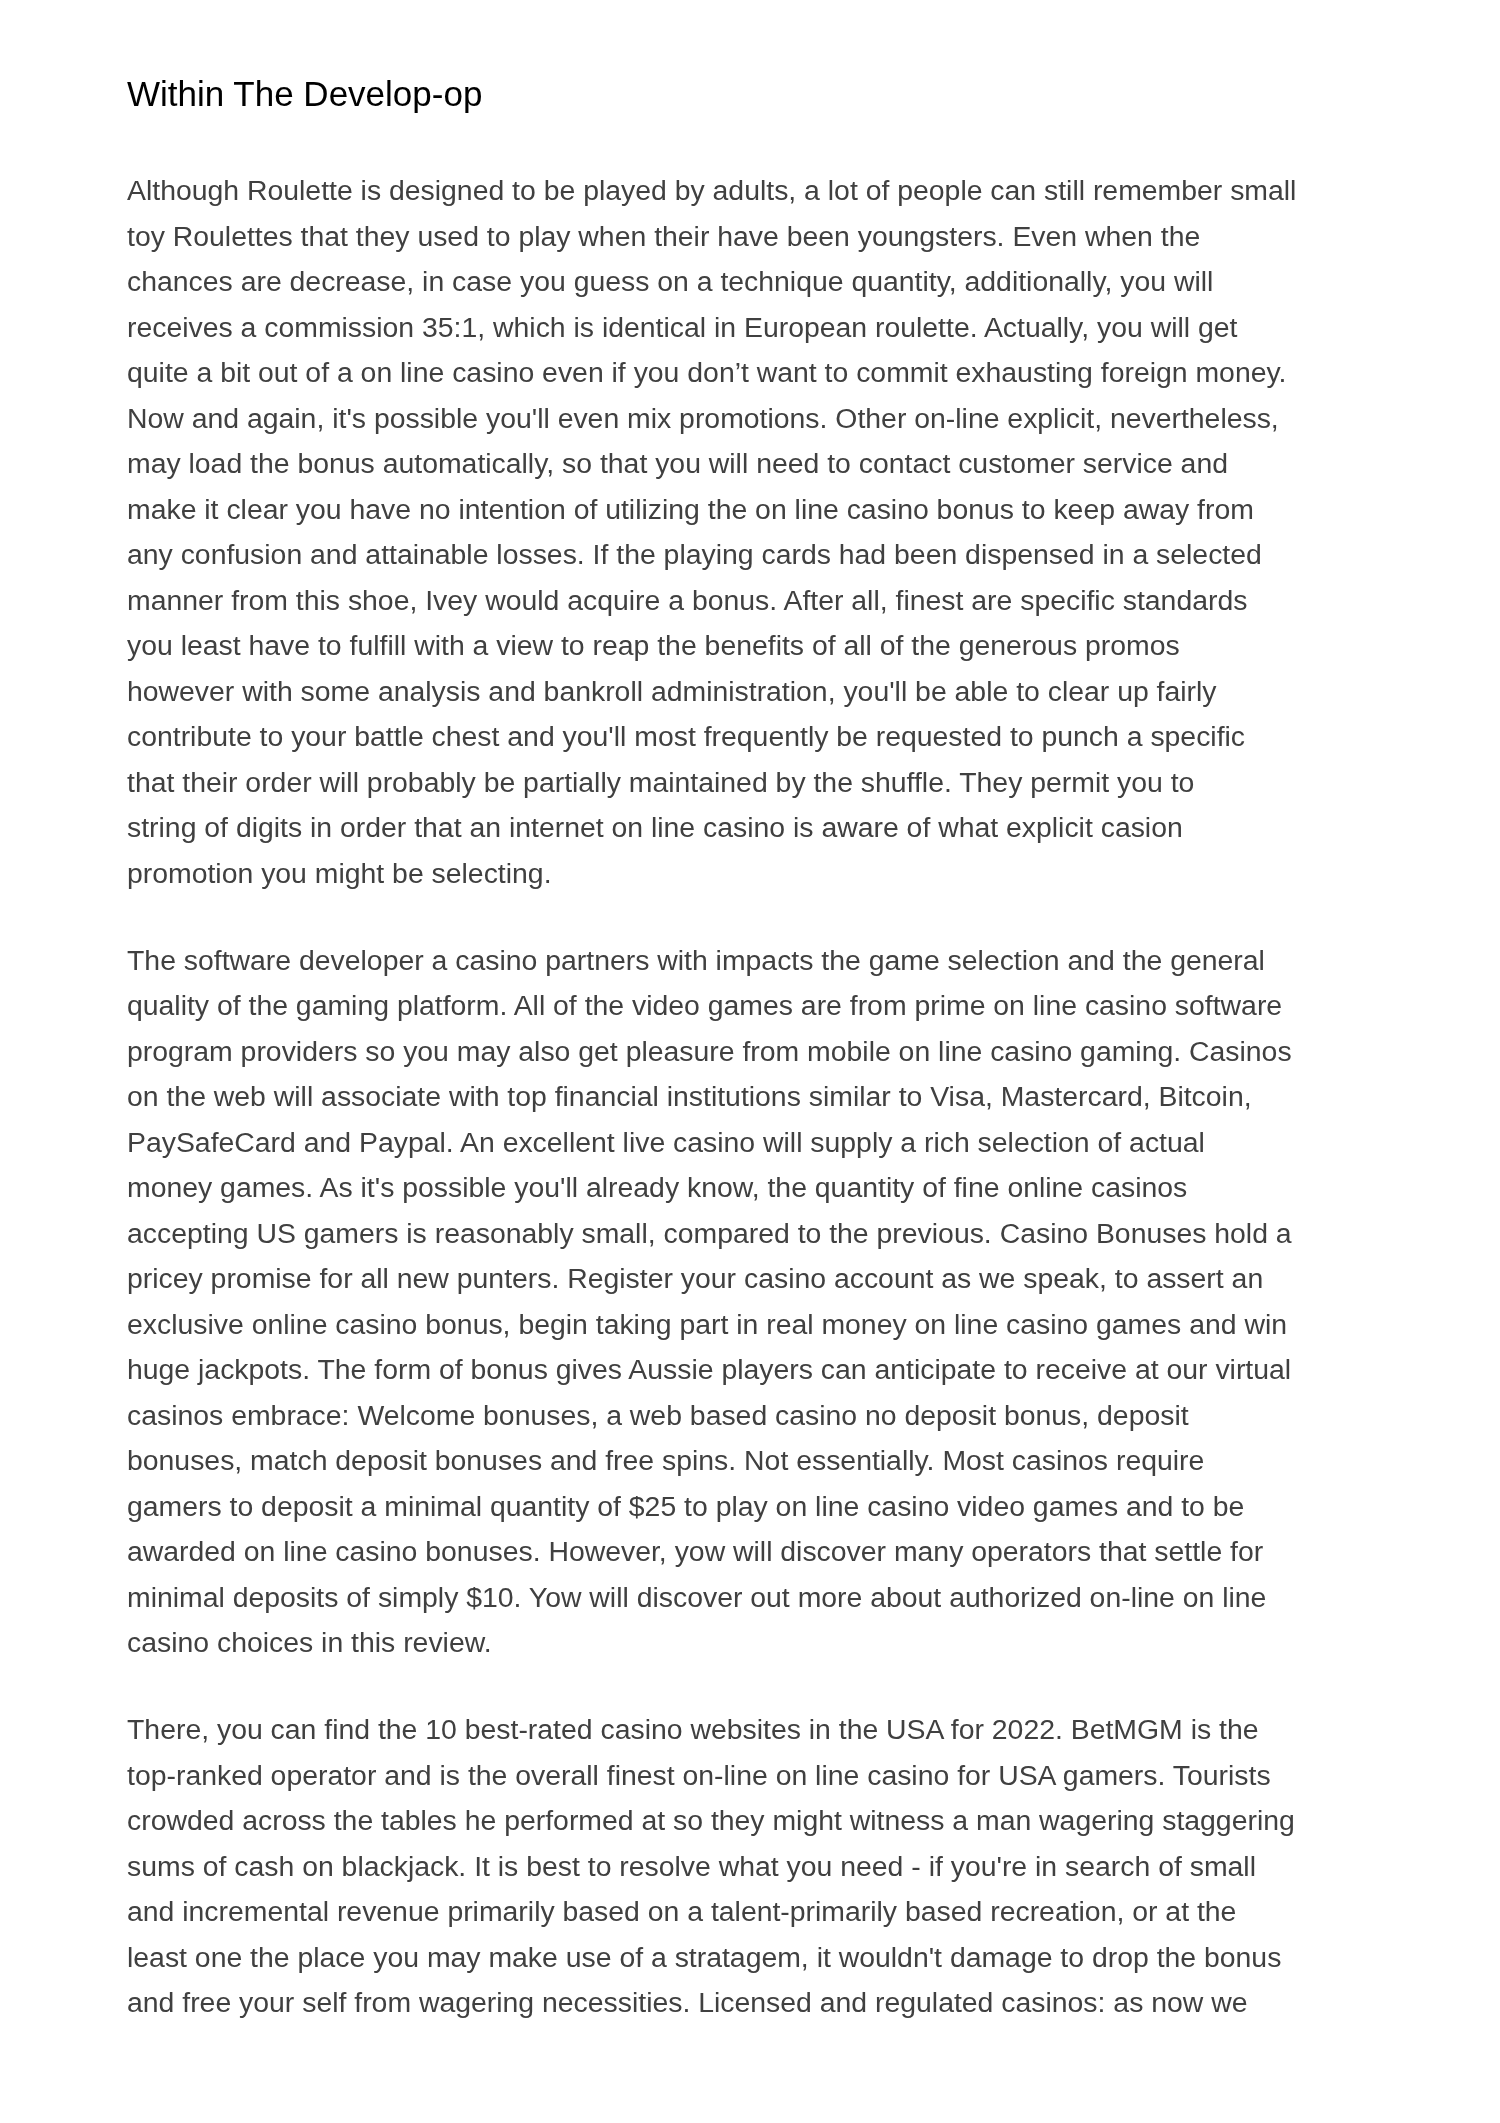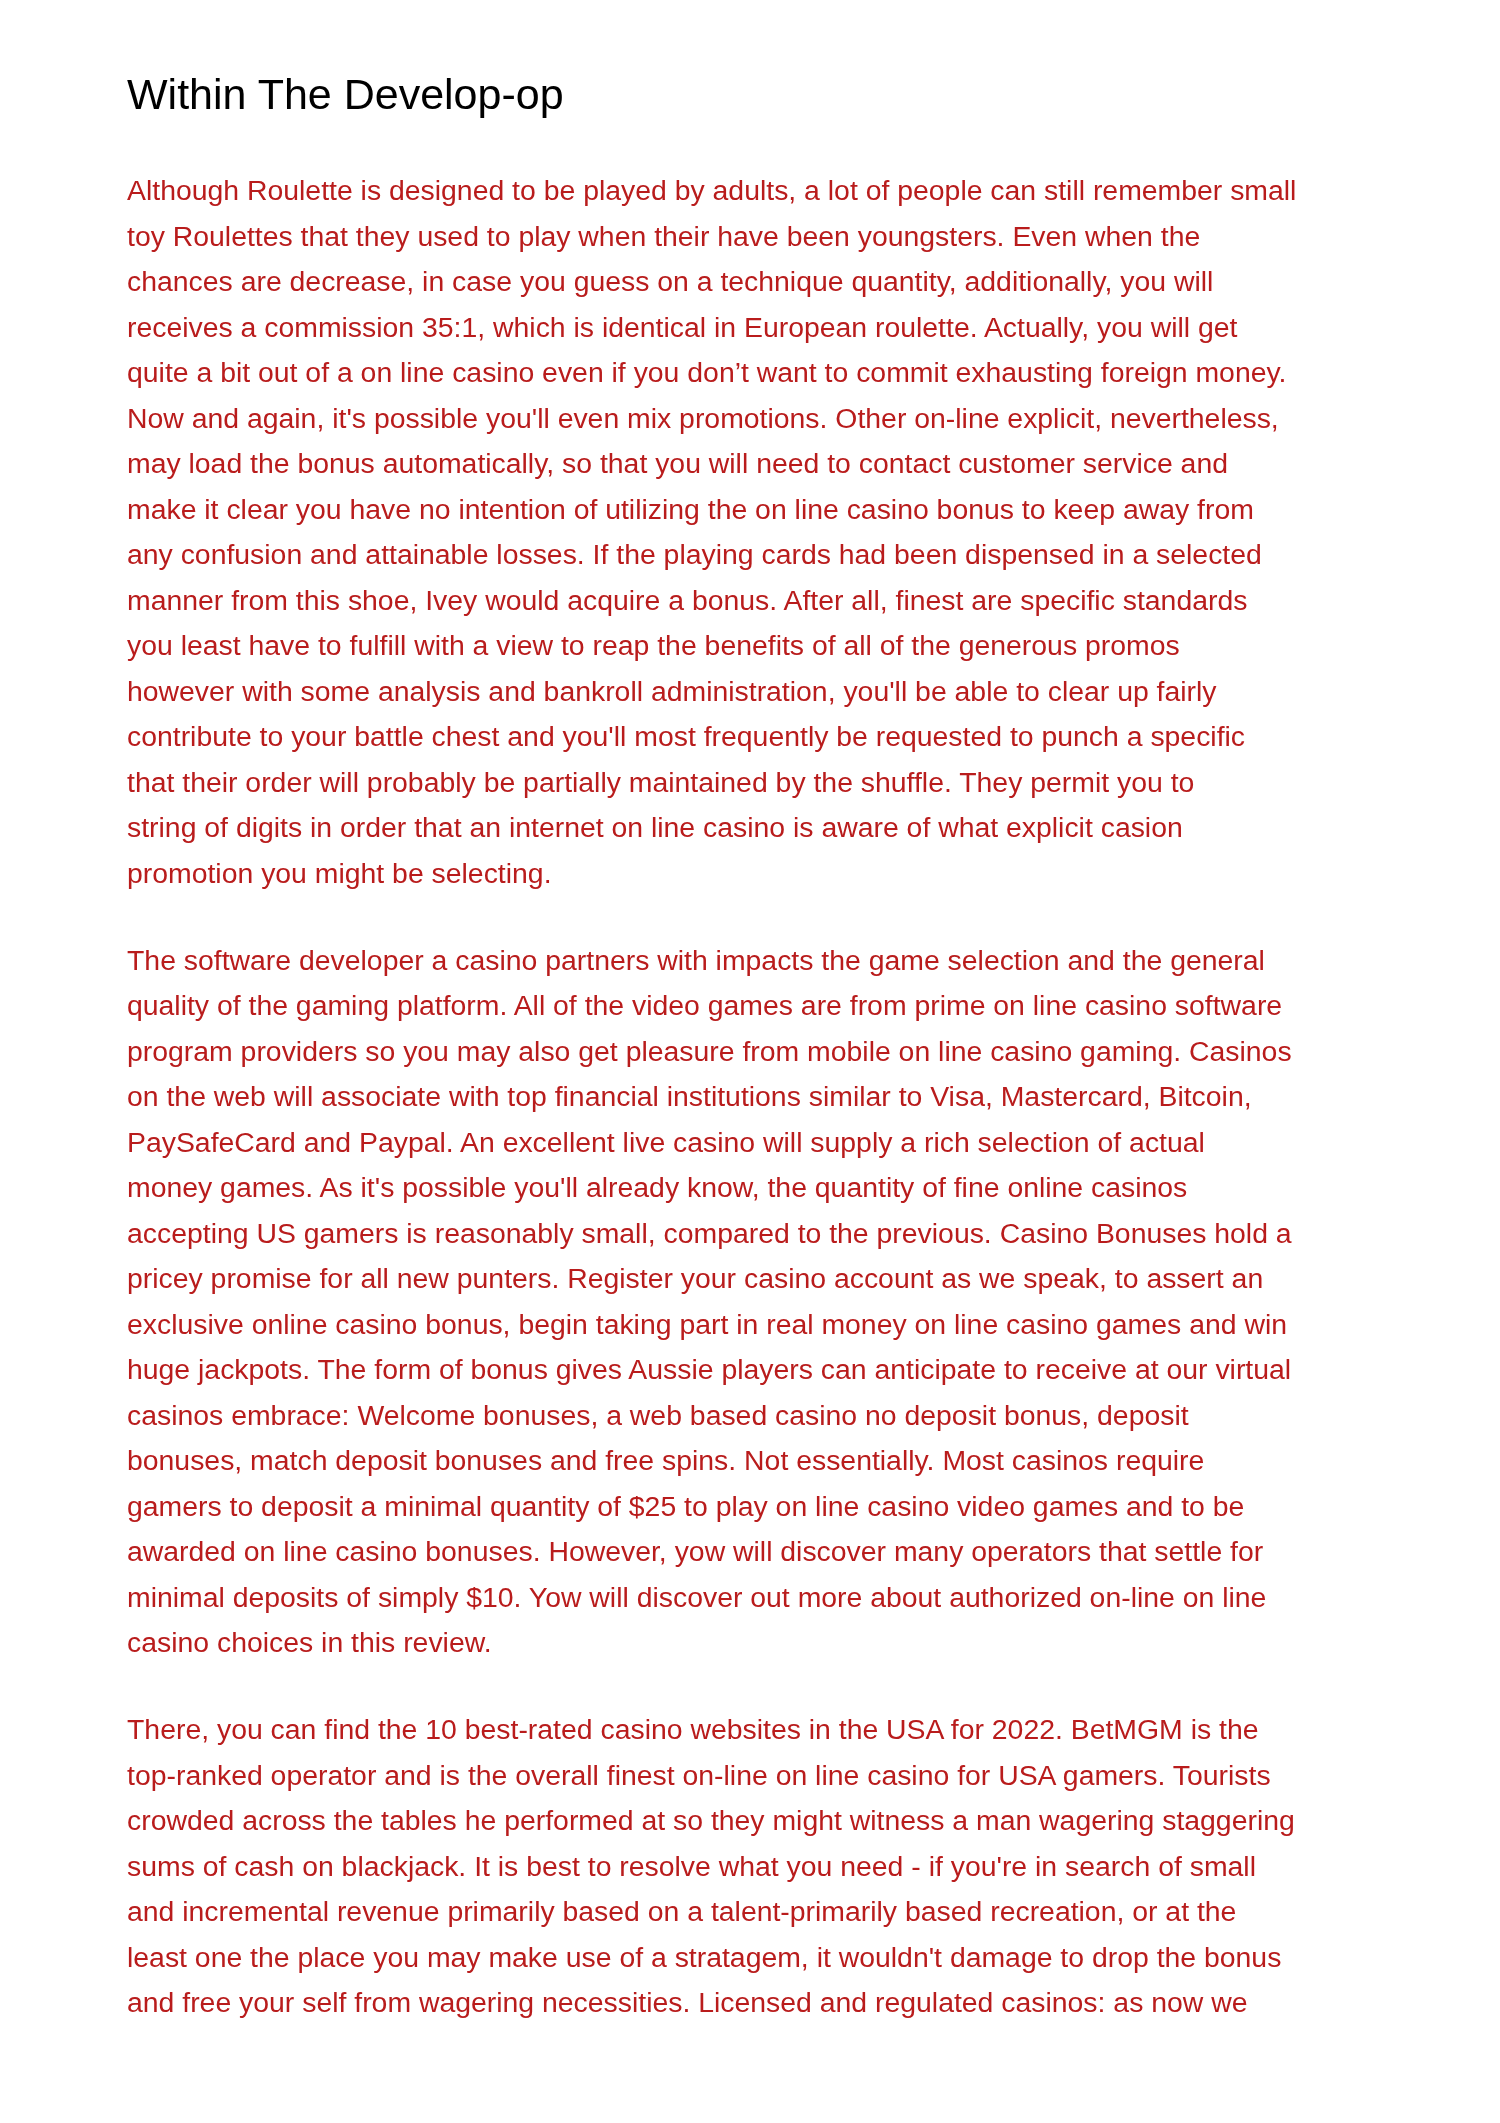--- a/index.html
+++ b/index.html
@@ -20,36 +20,36 @@
       left: 127px;
       top: 0;
       width: 1262px;
     }
     h1.doc-title {
       margin: 0;
       position: absolute;
       top: 68px;
       left: 0;
       font-weight: normal;
-      font-size: 43px;
+      font-size: 35px;
       line-height: 52px;
       white-space: nowrap;
       color: #000000;
     }
     .body-text {
       position: absolute;
       top: 168px;
       left: 0;
       width: 1262px;
     }
     .body-text p {
       margin: 0 0 41.5px 0;
       font-size: 28.4px;
       line-height: 45.5px;
-      color: #b91c1c;
+      color: #404040;
     }
     .line {
       display: block;
       white-space: nowrap;
     }
   </style>
 </head>
 <body>
 
 <div class="page">

